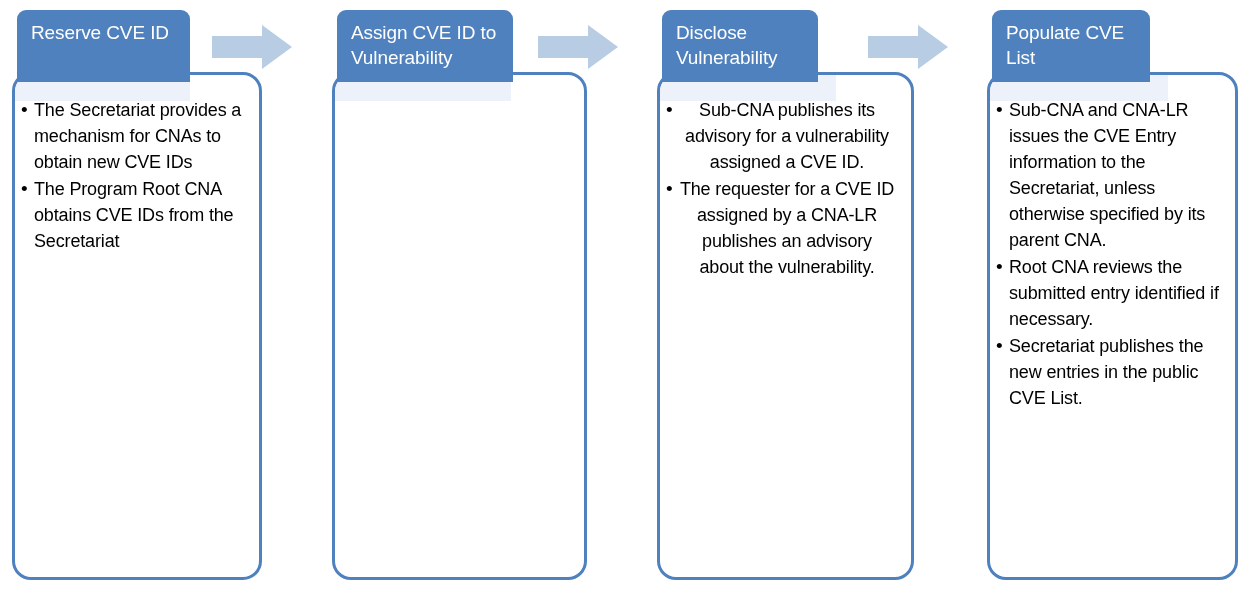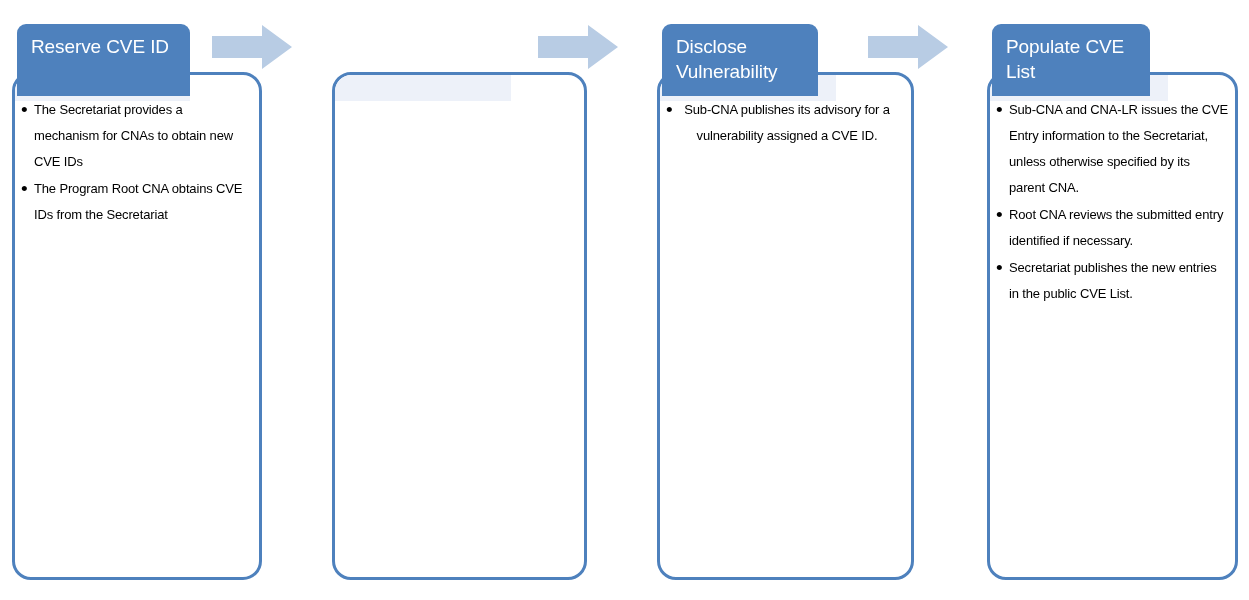--- a/index.html
+++ b/index.html
@@ -47,21 +47,21 @@
     left: 0;
     top: 0;
     height: 26px;
     background: #EDF1F9;
     border-top-left-radius: 16px;
   }
 
   
   .step-header {
     position: absolute;
-    top: 24px;
+    top: 10px;
     height: 72px;
     box-sizing: border-box;
     background: #4E81BD;
     border-radius: 9px 9px 0 0;
     color: #ffffff;
     font-size: 19px;
     line-height: 25px;
     padding: 10px 0 0 14px;
     white-space: pre-line;
     letter-spacing: -0.1px;
@@ -71,21 +71,21 @@
   .step-body {
     position: absolute;
     left: 18px;
     top: 97px;
     width: 228px;
   }
   .bullet {
     position: relative;
     padding-left: 14px;
     margin-bottom: 1px;
-    font-size: 13px;
+    font-size: 18px;
     line-height: 26px;
     color: #000000;
     letter-spacing: -0.15px;
   }
   .bullet::before {
     content: "\2022";
     position: absolute;
     left: 1px;
     top: 0;
     font-size: 19px;
@@ -120,35 +120,37 @@
   <div class="arrow" style="left:212px;">
     <svg width="80" height="44" viewBox="0 0 80 44" aria-hidden="true">
       <polygon points="0,11 50,11 50,0 80,22 50,44 50,33 0,33" fill="#B8CCE4"></polygon>
     </svg>
   </div>
 
   <div class="step" style="left:320px; width:290px;">
     <div class="step-card" style="left:12px; width:255px;">
       <div class="step-card-tint" style="width:176px;"></div>
     </div>
+    <div class="step-header" style="left:17px; width:176px;">Assign CVE ID to Vulnerability</div>
   </div>
 
   <div class="arrow" style="left:538px;">
     <svg width="80" height="44" viewBox="0 0 80 44" aria-hidden="true">
       <polygon points="0,11 50,11 50,0 80,22 50,44 50,33 0,33" fill="#B8CCE4"></polygon>
     </svg>
   </div>
 
   <div class="step" style="left:645px; width:290px;">
     <div class="step-card" style="left:12px; width:257px;">
       <div class="step-card-tint" style="width:176px;"></div>
     </div>
     <div class="step-header" style="left:17px; width:156px;">Disclose Vulnerability</div>
     <div class="step-body" style="left:20px; width:230px;text-align:center;">
       <div class="bullet">Sub-CNA publishes its advisory for a vulnerability assigned a CVE ID.</div>
+      <div class="bullet">The requester for a CVE ID assigned by a CNA-LR publishes an advisory about the vulnerability.</div>
     </div>
   </div>
 
   <div class="arrow" style="left:868px;">
     <svg width="80" height="44" viewBox="0 0 80 44" aria-hidden="true">
       <polygon points="0,11 50,11 50,0 80,22 50,44 50,33 0,33" fill="#B8CCE4"></polygon>
     </svg>
   </div>
 
   <div class="step" style="left:975px; width:274px;">

